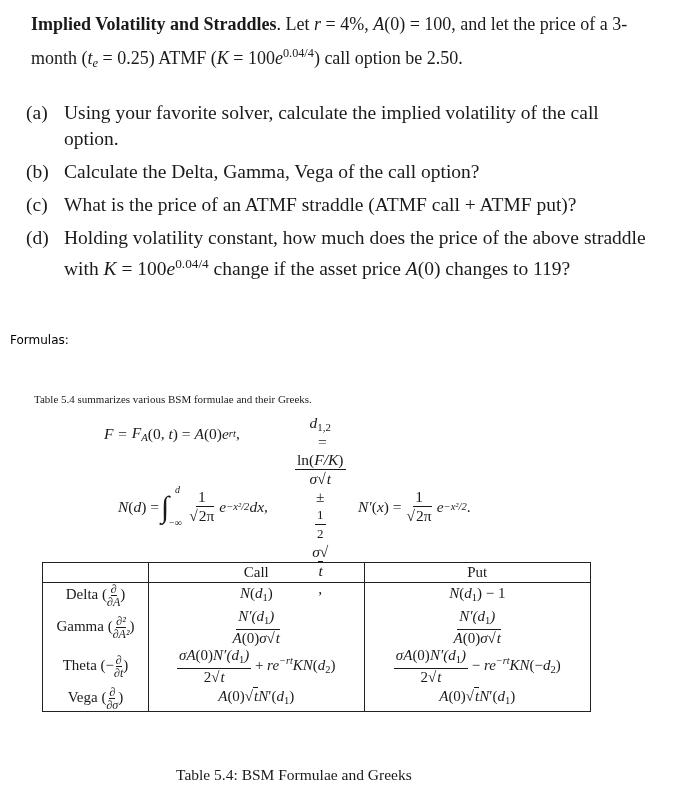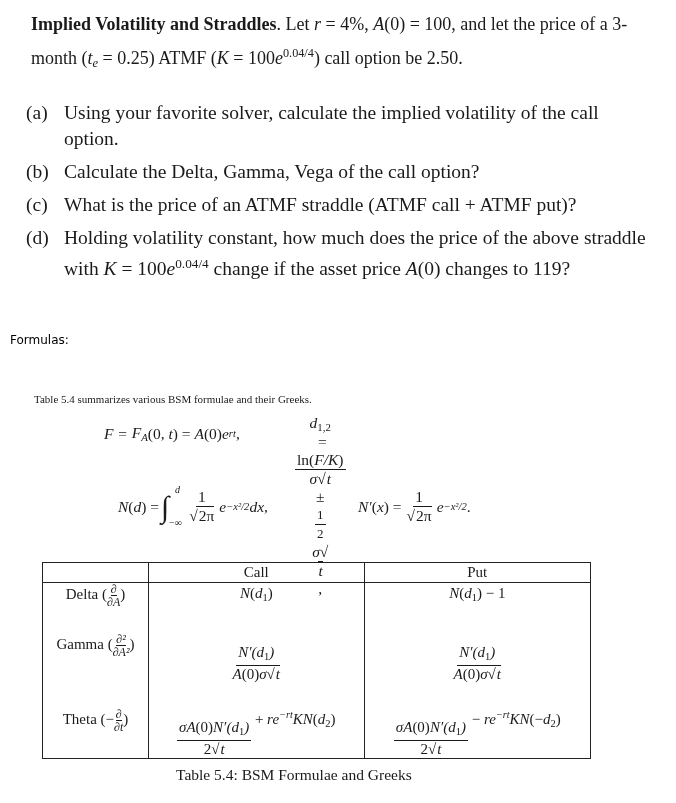--- a/index.html
+++ b/index.html
@@ -28,21 +28,21 @@
   .rad { border-top:1px solid #1a1a1a; padding-left:1px; }
   table.bsm { position:absolute; left:42px; top:562px; width:549px; border-collapse:collapse;
               border:1.5px solid #222; font-size:15px; }
   table.bsm td, table.bsm th { border-left:1px solid #222; text-align:center; padding:0 4px; font-weight:normal; }
   table.bsm tr.head th { border-bottom:1px solid #222; height:19px; }
   table.bsm td { height:19px; line-height:18px; }
   table.bsm tr.tall td { height:38px; }
   table.bsm td.rowlbl { width:97px; white-space:nowrap; }
   table.bsm td.callc { width:183px; }
   .caption { left:176px; top:766px; font-size:15.5px; }
-  .cellfrac { display:inline-flex; flex-direction:column; align-items:center; vertical-align:middle; font-style:italic;margin-top:36px; }
+  .cellfrac { display:inline-flex; flex-direction:column; align-items:center; vertical-align:middle; font-style:italic; }
   .cellfrac .num { border-bottom:1px solid #1a1a1a; line-height:17px; padding:0 2px; }
   .cellfrac .den { line-height:17px; padding:0 2px; }
   .pd { display:inline-flex; flex-direction:column; align-items:center; vertical-align:middle; font-size:12px; font-style:italic; }
   .pd .num { border-bottom:1px solid #1a1a1a; line-height:12px; }
   .pd .den { line-height:12px; }
 </style>
 </head>
 <body>
 
 <div class="abs problem">
@@ -140,16 +140,24 @@
           </span>)</td>
     <td style="white-space:nowrap"><span class="cellfrac">
             <span class="num">σA<span style="font-style:normal">(0)</span>N′(d<span class="sub" style="font-style:normal">1</span>)</span>
             <span class="den"><span style="font-style:normal">2</span>√<span class="rad">t</span></span>
           </span> + <i>re</i><span class="sup">−rt</span><i>KN</i>(<i>d</i><span class="sub" style="font-style:normal">2</span>)</td>
     <td style="white-space:nowrap"><span class="cellfrac">
             <span class="num">σA<span style="font-style:normal">(0)</span>N′(d<span class="sub" style="font-style:normal">1</span>)</span>
             <span class="den"><span style="font-style:normal">2</span>√<span class="rad">t</span></span>
           </span> − <i>re</i><span class="sup">−rt</span><i>KN</i>(−<i>d</i><span class="sub" style="font-style:normal">2</span>)</td>
   </tr>
+  <tr>
+    <td class="rowlbl" style="border-left:none">Vega (<span class="pd">
+            <span class="num">∂</span>
+            <span class="den">∂σ</span>
+          </span>)</td>
+    <td><i>A</i>(0)√<span class="rad"><i>t</i></span><i>N</i>′(<i>d</i><span class="sub" style="font-style:normal">1</span>)</td>
+    <td><i>A</i>(0)√<span class="rad"><i>t</i></span><i>N</i>′(<i>d</i><span class="sub" style="font-style:normal">1</span>)</td>
+  </tr>
 </tbody>
   </table>
 
 <div class="abs caption">Table 5.4: BSM Formulae and Greeks</div>
 
 </body></html>

